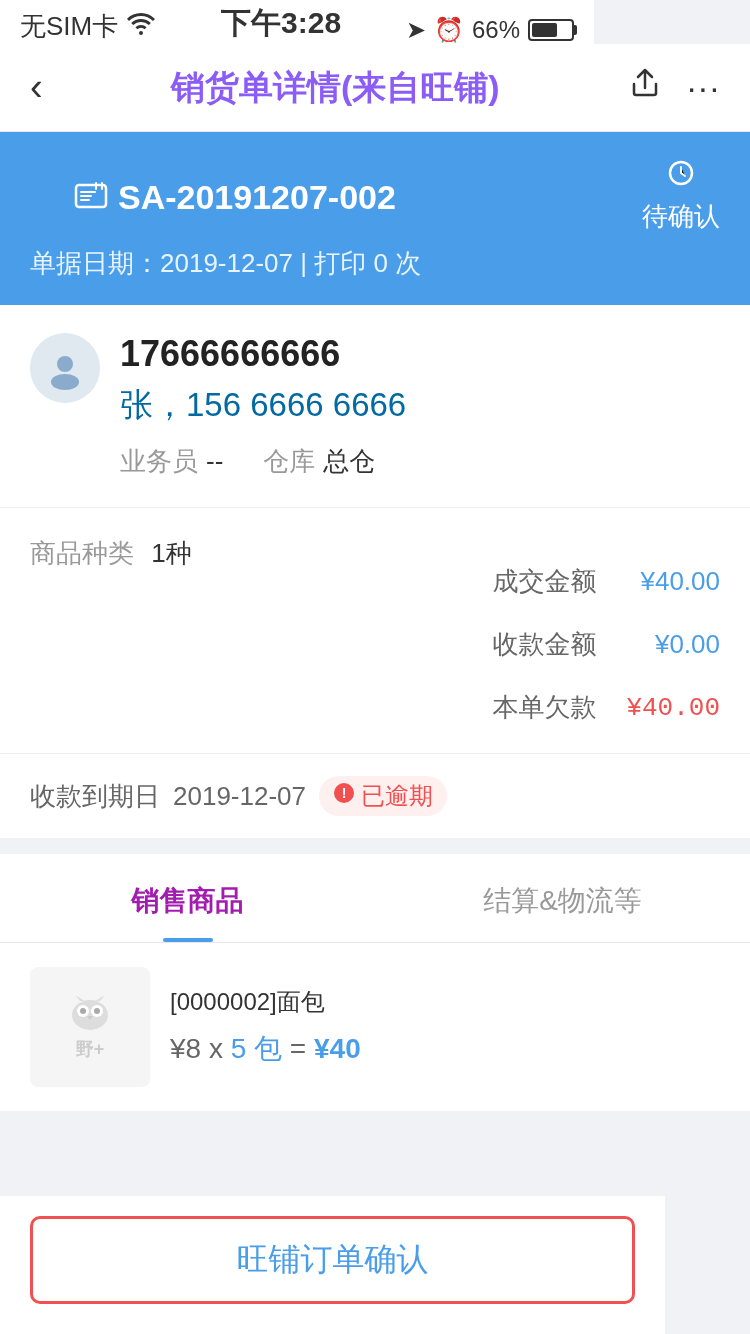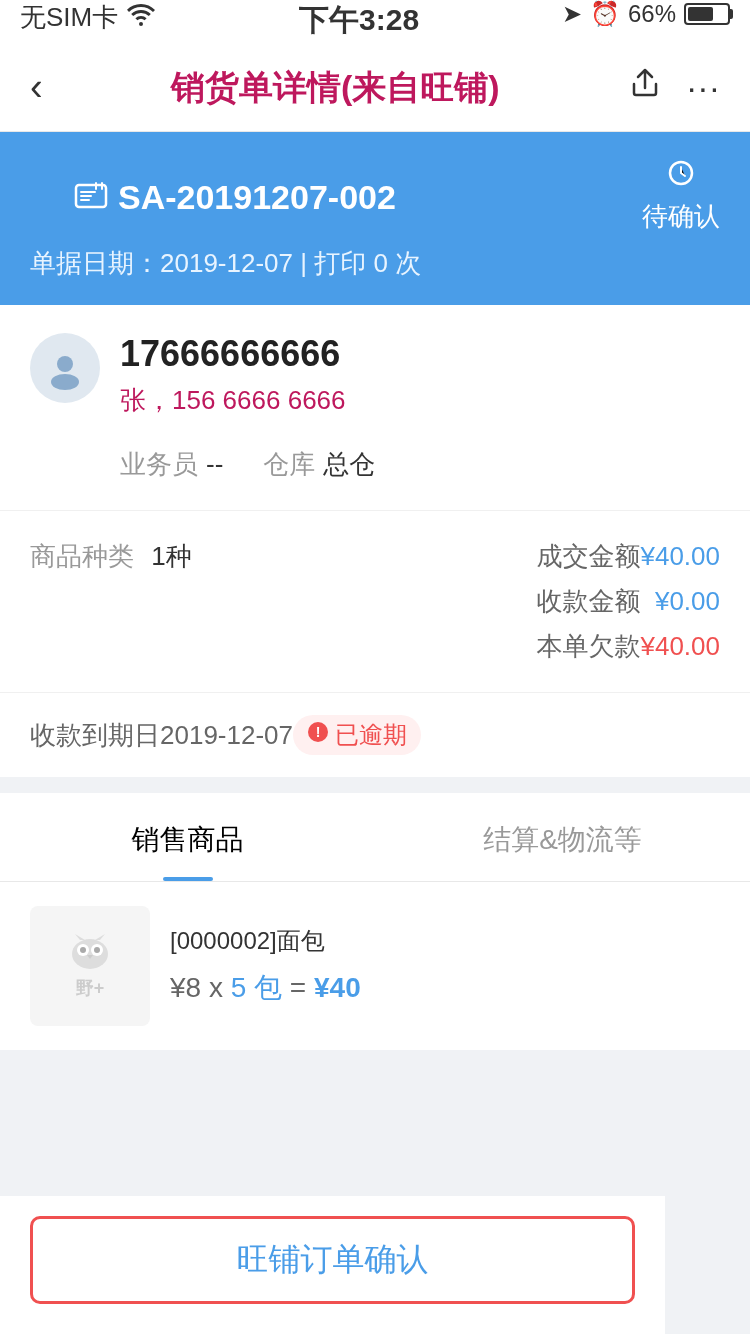--- a/index.html
+++ b/index.html
@@ -8,25 +8,25 @@
       width: 750px;
       min-height: 1334px;
       font-family: -apple-system, "PingFang SC", "Helvetica Neue", Arial, sans-serif;
       background: #f0f2f5;
       font-size: 28px;
       color: #333;
     }
 
     
     .status-bar {
-      width: 750px;
+      width: 594px;
       height: 44px;
       background: #fff;
       display: flex;
-      align-items: flex-start;
+      align-items: flex-end;
       justify-content: space-between;
       padding: 0 20px;
       font-size: 26px;
       font-weight: 500;
     }
     .status-left { display: flex; align-items: center; gap: 8px; }
     .status-center { font-size: 30px; font-weight: 600; }
     .status-right { display: flex; align-items: center; gap: 8px; font-size: 24px; }
     .battery-icon {
       width: 46px; height: 22px; border: 2px solid #333; border-radius: 4px; position: relative; display: inline-flex; align-items: center; padding: 2px;
@@ -39,21 +39,21 @@
       width: 750px;
       height: 88px;
       background: #fff;
       display: flex;
       align-items: center;
       justify-content: space-between;
       padding: 0 30px;
       border-bottom: 1px solid #e8e8e8;
     }
     .nav-back { font-size: 38px; color: #333; font-weight: 300; cursor: pointer; }
-    .nav-title { font-size: 34px; font-weight: 600; color: #be185d; }
+    .nav-title { font-size: 34px; font-weight: 600; color: #8b5cf6; }
     .nav-actions { display: flex; align-items: center; gap: 24px; }
     .nav-icon { font-size: 34px; color: #333; cursor: pointer; }
 
     
     .header-card {
       width: 750px;
       background: #4a9de8;
       padding: 28px 30px 24px;
     }
     .header-card-top {
@@ -102,47 +102,47 @@
       height: 70px;
       border-radius: 50%;
       background: #e0e8f0;
       display: flex;
       align-items: center;
       justify-content: center;
       flex-shrink: 0;
     }
     .customer-info { flex: 1; }
     .customer-phone { font-size: 36px; font-weight: 600; color: #222; margin-bottom: 8px; }
-    .customer-name { font-size: 26px; color: #be185d; margin-bottom: 29px; }
+    .customer-name { font-size: 33px; color: #0369a1; margin-bottom: 16px; }
     .customer-meta { display: flex; gap: 40px; font-size: 26px; color: #666; }
     .meta-item { display: flex; align-items: center; gap: 8px; }
     .meta-label { color: #999; }
     .meta-value { color: #333; }
 
     
     .summary-section {
       display: flex;
       justify-content: space-between;
       align-items: flex-start;
     }
     .summary-left { font-size: 26px; color: #666; }
     .summary-left-label { color: #999; }
     .summary-left-value { color: #333; display: inline; }
     .summary-right { text-align: right; }
-    .summary-row { display: flex; justify-content: space-between; align-items: center; margin-bottom: 10px; font-size: 26px; }
-    .summary-row:last-child { margin-bottom: 0; }
+    .summary-row { display: flex; justify-content: space-between; align-items: center; gap: 30px; margin-bottom: 10px; font-size: 26px; margin-top: 28px; }
+    .summary-row:last-child { margin-bottom: 0; font-family: Liberation Mono, monospace; }
     .summary-row-label { color: #666; }
     .amount-blue { color: #4a9de8; font-weight: 500; }
     .amount-red { color: #f05050; font-weight: 500; }
 
     
     .due-date-row {
       display: flex;
       align-items: center;
-      gap: 0;
+      gap: 13px;
       font-size: 26px;
       color: #666;
     }
     .overdue-badge {
       display: flex;
       align-items: center;
       gap: 6px;
       background: #fff0f0;
       color: #f05050;
       border-radius: 20px;
@@ -160,22 +160,22 @@
     .tab-item {
       flex: 1;
       text-align: center;
       padding: 28px 0 22px;
       font-size: 28px;
       color: #999;
       cursor: pointer;
       position: relative;
     }
     .tab-item.active {
-      color: #000000;
-      font-weight: 400;
+      color: #a21caf;
+      font-weight: 700;
     }
     .tab-item.active::after {
       content: '';
       position: absolute;
       bottom: 0;
       left: 50%;
       transform: translateX(-50%);
       width: 50px;
       height: 4px;
       background: #4a9de8;

